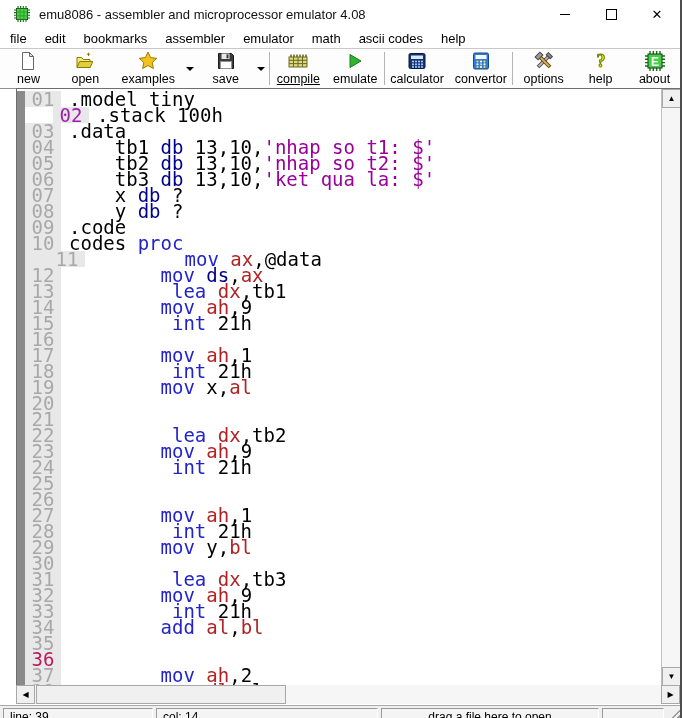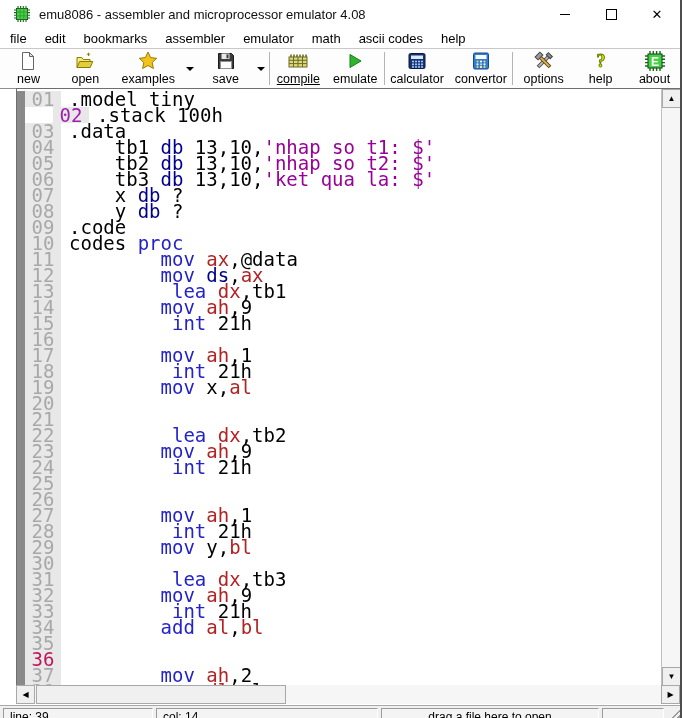--- a/index.html
+++ b/index.html
@@ -252,21 +252,21 @@
       <div class="row"><span class="gstrip"></span><span class="lnum" style="color: rgb(168, 168, 168);">01</span><span class="ctext"><span style="color: rgb(0, 0, 0);">.model tiny</span></span></div>
       <div class="row"><span class="gstrip"></span><span class="lnum" style="color: #a21caf; margin-left: 28px;">02</span><span class="ctext"><span style="color: rgb(0, 0, 0);">.stack 100h</span></span></div>
       <div class="row"><span class="gstrip"></span><span class="lnum" style="color: rgb(168, 168, 168);">03</span><span class="ctext"><span style="color: rgb(0, 0, 0);">.data</span></span></div>
       <div class="row"><span class="gstrip"></span><span class="lnum" style="color: rgb(168, 168, 168);">04</span><span class="ctext"><span style="color: rgb(0, 0, 0);">    tb1 </span><span style="color: rgb(0, 0, 139);">db</span><span style="color: rgb(0, 0, 0);"> 13,10,</span><span style="color: rgb(153, 0, 153);">'nhap so t1: $'</span></span></div>
       <div class="row"><span class="gstrip"></span><span class="lnum" style="color: rgb(168, 168, 168);">05</span><span class="ctext"><span style="color: rgb(0, 0, 0);">    tb2 </span><span style="color: rgb(0, 0, 139);">db</span><span style="color: rgb(0, 0, 0);"> 13,10,</span><span style="color: rgb(153, 0, 153);">'nhap so t2: $'</span></span></div>
       <div class="row"><span class="gstrip"></span><span class="lnum" style="color: rgb(168, 168, 168);">06</span><span class="ctext"><span style="color: rgb(0, 0, 0);">    tb3 </span><span style="color: rgb(0, 0, 139);">db</span><span style="color: rgb(0, 0, 0);"> 13,10,</span><span style="color: rgb(153, 0, 153);">'ket qua la: $'</span></span></div>
       <div class="row"><span class="gstrip"></span><span class="lnum" style="color: rgb(168, 168, 168);">07</span><span class="ctext"><span style="color: rgb(0, 0, 0);">    x </span><span style="color: rgb(0, 0, 139);">db</span><span style="color: rgb(0, 0, 0);"> ?</span></span></div>
       <div class="row"><span class="gstrip"></span><span class="lnum" style="color: rgb(168, 168, 168);">08</span><span class="ctext"><span style="color: rgb(0, 0, 0);">    y </span><span style="color: rgb(0, 0, 139);">db</span><span style="color: rgb(0, 0, 0);"> ?</span></span></div>
       <div class="row"><span class="gstrip"></span><span class="lnum" style="color: rgb(168, 168, 168);">09</span><span class="ctext"><span style="color: rgb(0, 0, 0);">.code</span></span></div>
       <div class="row"><span class="gstrip"></span><span class="lnum" style="color: rgb(168, 168, 168);">10</span><span class="ctext"><span style="color: rgb(0, 0, 0);">codes </span><span style="color: rgb(35, 35, 204);">proc</span></span></div>
-      <div class="row"><span class="gstrip"></span><span class="lnum" style="color: rgb(168, 168, 168);">11</span><span class="ctext"><span style="color: rgb(0, 0, 0);">        </span><span style="color: rgb(35, 35, 204);">mov</span><span style="color: rgb(0, 0, 0);"> </span><span style="color: rgb(178, 34, 34);">ax</span><span style="color: rgb(0, 0, 0);">,@data</span></span></div>
+      <div class="row"><span class="gstrip"></span><span class="lnum" style="color: rgb(168, 168, 168); padding-left: 24px;">11</span><span class="ctext"><span style="color: rgb(0, 0, 0);">        </span><span style="color: rgb(35, 35, 204);">mov</span><span style="color: rgb(0, 0, 0);"> </span><span style="color: rgb(178, 34, 34);">ax</span><span style="color: rgb(0, 0, 0);">,@data</span></span></div>
       <div class="row"><span class="gstrip"></span><span class="lnum" style="color: rgb(168, 168, 168);">12</span><span class="ctext"><span style="color: rgb(0, 0, 0);">        </span><span style="color: rgb(35, 35, 204);">mov</span><span style="color: rgb(0, 0, 0);"> </span><span style="color: rgb(0, 0, 139);">ds</span><span style="color: rgb(0, 0, 0);">,</span><span style="color: rgb(178, 34, 34);">ax</span></span></div>
       <div class="row"><span class="gstrip"></span><span class="lnum" style="color: rgb(168, 168, 168);">13</span><span class="ctext"><span style="color: rgb(0, 0, 0);">         </span><span style="color: rgb(35, 35, 204);">lea</span><span style="color: rgb(0, 0, 0);"> </span><span style="color: rgb(178, 34, 34);">dx</span><span style="color: rgb(0, 0, 0);">,tb1</span></span></div>
       <div class="row"><span class="gstrip"></span><span class="lnum" style="color: rgb(168, 168, 168);">14</span><span class="ctext"><span style="color: rgb(0, 0, 0);">        </span><span style="color: rgb(35, 35, 204);">mov</span><span style="color: rgb(0, 0, 0);"> </span><span style="color: rgb(178, 34, 34);">ah</span><span style="color: rgb(0, 0, 0);">,9</span></span></div>
       <div class="row"><span class="gstrip"></span><span class="lnum" style="color: rgb(168, 168, 168);">15</span><span class="ctext"><span style="color: rgb(0, 0, 0);">         </span><span style="color: rgb(35, 35, 204);">int</span><span style="color: rgb(0, 0, 0);"> 21h</span></span></div>
       <div class="row"><span class="gstrip"></span><span class="lnum" style="color: rgb(168, 168, 168);">16</span><span class="ctext"></span></div>
       <div class="row"><span class="gstrip"></span><span class="lnum" style="color: rgb(168, 168, 168);">17</span><span class="ctext"><span style="color: rgb(0, 0, 0);">        </span><span style="color: rgb(35, 35, 204);">mov</span><span style="color: rgb(0, 0, 0);"> </span><span style="color: rgb(178, 34, 34);">ah</span><span style="color: rgb(0, 0, 0);">,1</span></span></div>
       <div class="row"><span class="gstrip"></span><span class="lnum" style="color: rgb(168, 168, 168);">18</span><span class="ctext"><span style="color: rgb(0, 0, 0);">         </span><span style="color: rgb(35, 35, 204);">int</span><span style="color: rgb(0, 0, 0);"> 21h</span></span></div>
       <div class="row"><span class="gstrip"></span><span class="lnum" style="color: rgb(168, 168, 168);">19</span><span class="ctext"><span style="color: rgb(0, 0, 0);">        </span><span style="color: rgb(35, 35, 204);">mov</span><span style="color: rgb(0, 0, 0);"> x,</span><span style="color: rgb(178, 34, 34);">al</span></span></div>
       <div class="row"><span class="gstrip"></span><span class="lnum" style="color: rgb(168, 168, 168);">20</span><span class="ctext"></span></div>
       <div class="row"><span class="gstrip"></span><span class="lnum" style="color: rgb(168, 168, 168);">21</span><span class="ctext"></span></div>

